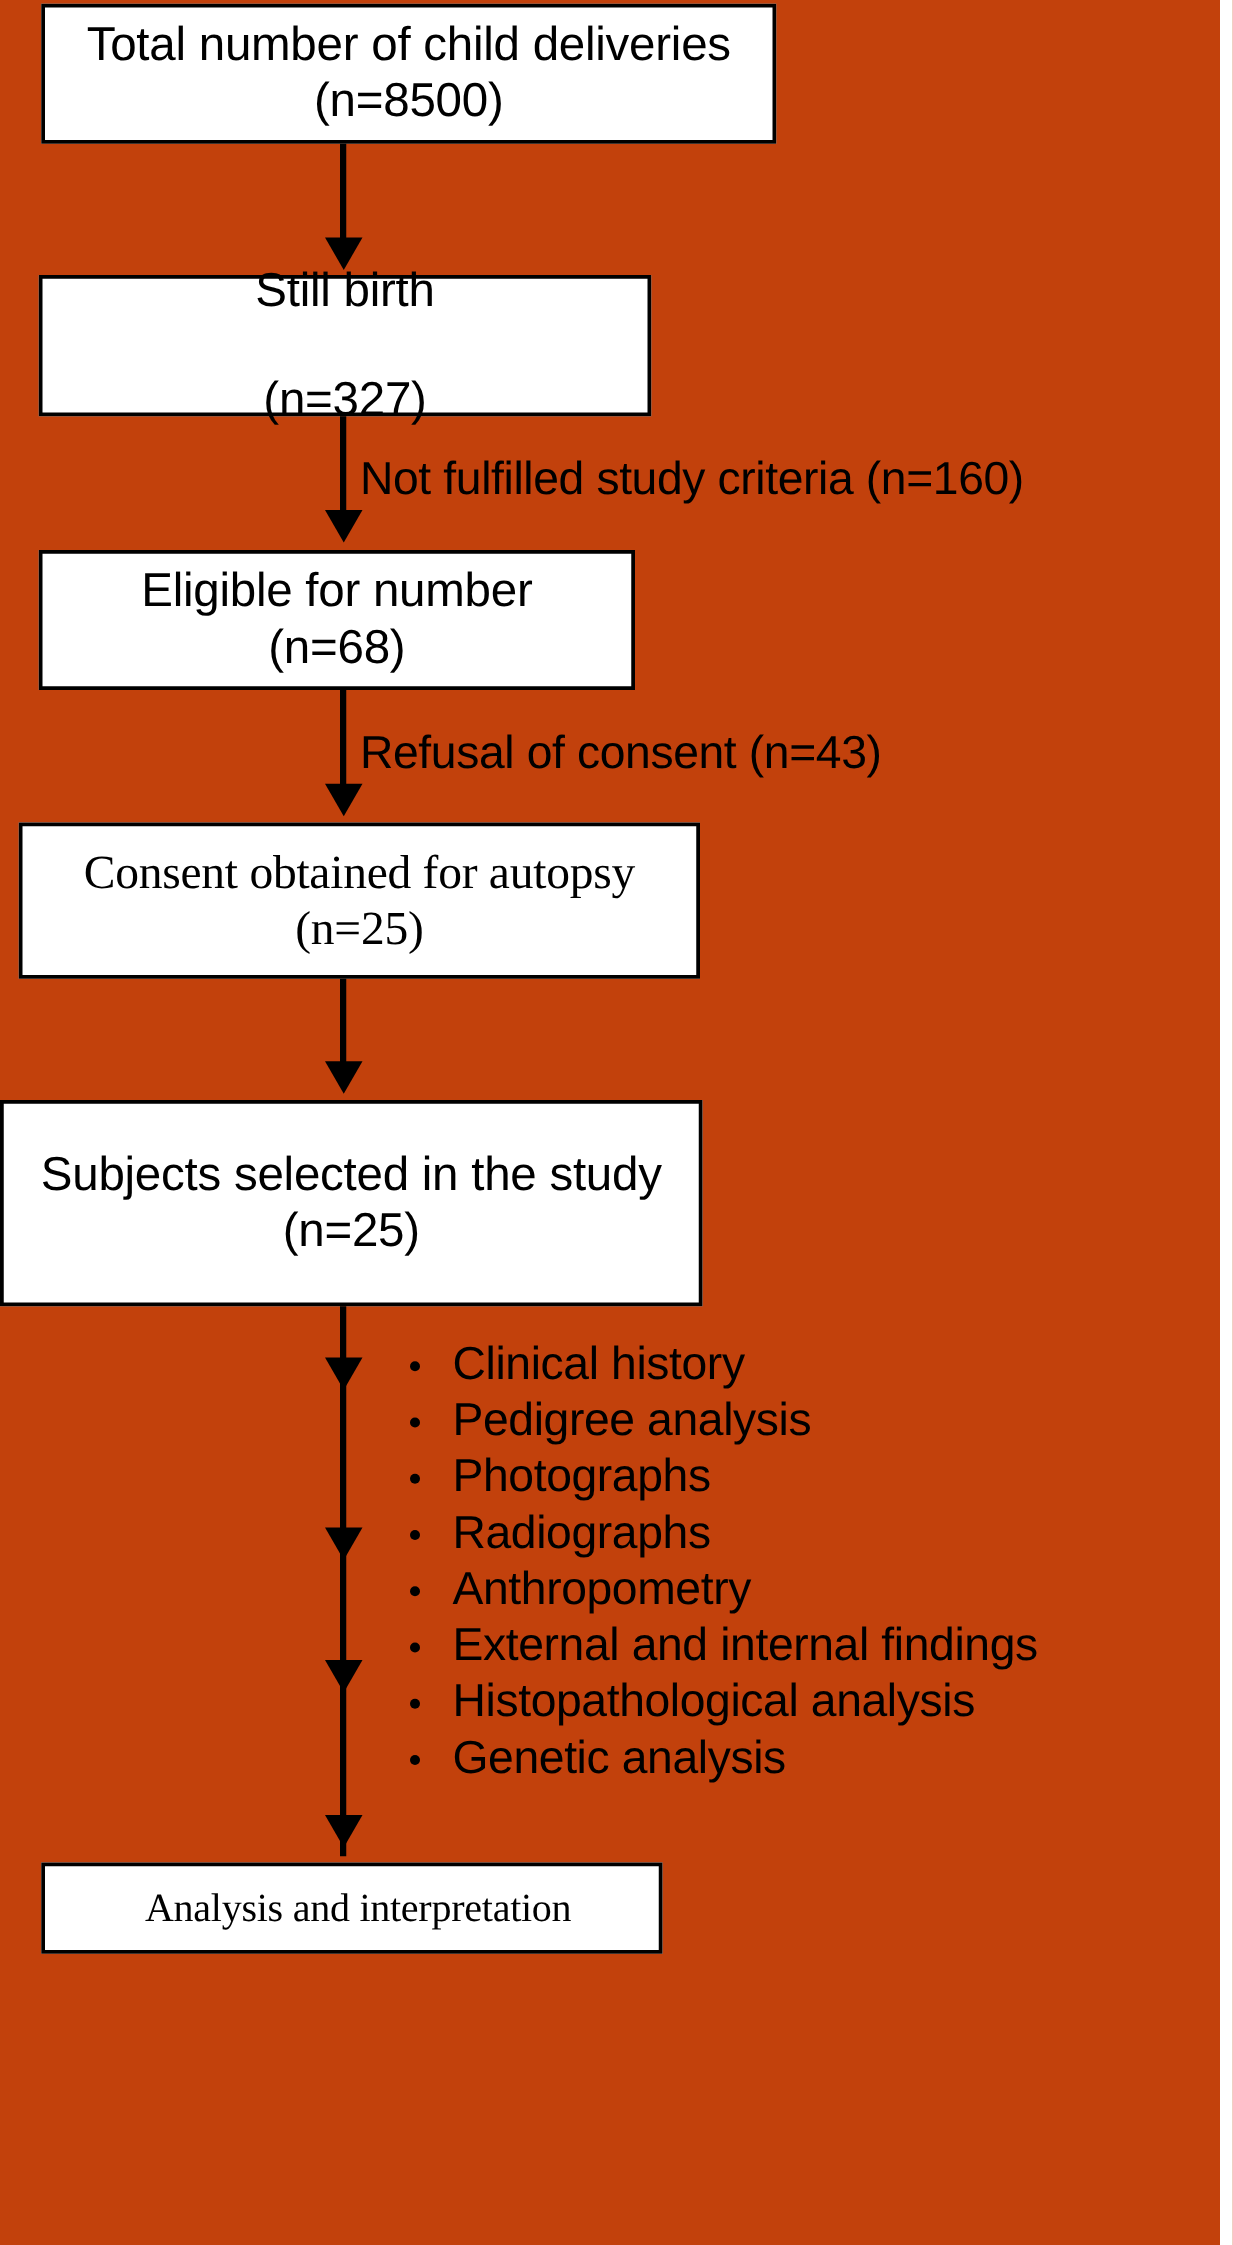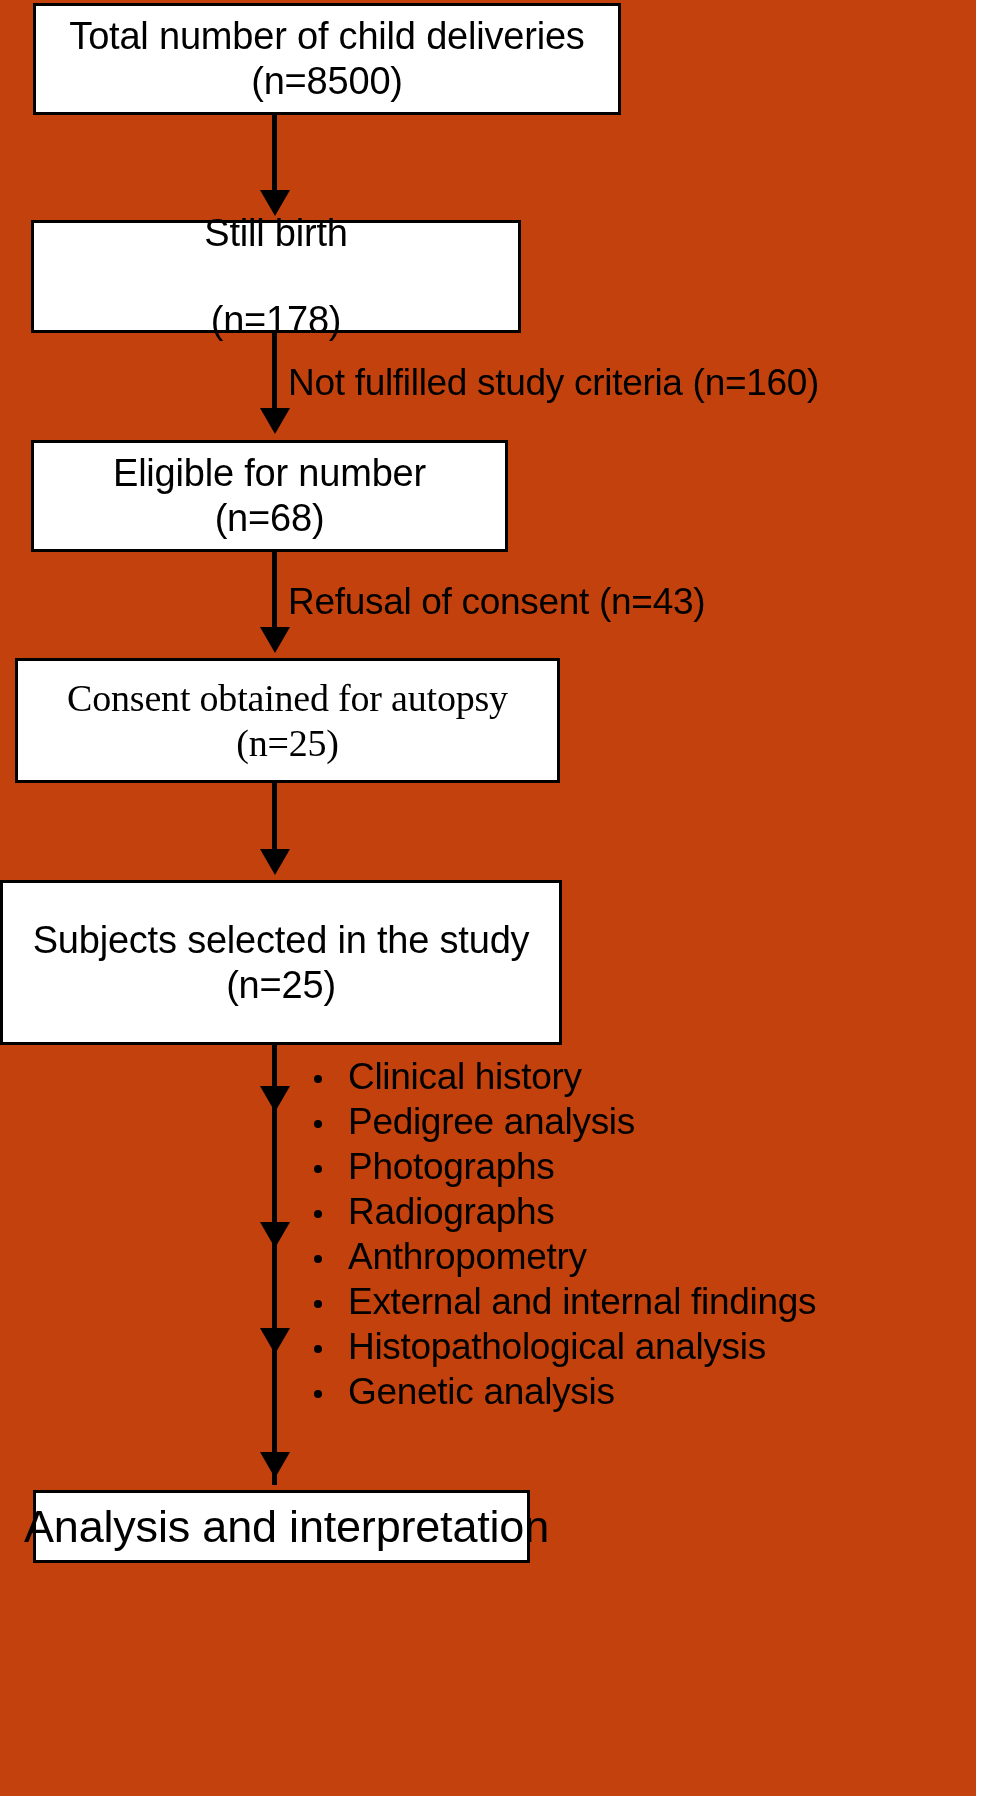--- a/index.html
+++ b/index.html
@@ -35,21 +35,21 @@
   }
   .node .ln { display: block; white-space: nowrap; }
 
   
   #node-total      { left: 33px;  top: 3px;     width: 588px; height: 112px; }
   #node-stillbirth { left: 31px;  top: 220px;   width: 490px; height: 113px; gap: 42px; }
   #node-eligible   { left: 31px;  top: 440px;   width: 477px; height: 112px; }
   #node-consent    { left: 15px;   top: 658px;   width: 545px; height: 125px; font-family: Liberation Serif, serif; }
   #node-subjects   { left: 0px;   top: 880px;   width: 562px; height: 165px; }
   #node-analysis   { left: 33px;  top: 1490px;  width: 497px; height: 73px;
-                     font-size: 45px; }
+                     font-size: 32px; font-family: Liberation Serif, serif; }
   #node-analysis .inner { padding-left: 10px; }
 
   
   .conn {
     position: absolute;
     width: 0;
     border-left: 5px solid #000000;
   }
   .arrowhead {
     position: absolute;
@@ -86,21 +86,21 @@
     letter-spacing: -0.3px;
   }
   #label-criteria { left: 288px; top: 362px; }
   #label-refusal  { left: 288px; top: 581px; text-align: right; }
 
   
   #procedure-list {
     position: absolute;
     left: 298px;
     top: 1052px;
-    margin: 2px;
+    margin: 16px;
     padding: 0;
     list-style: none;
   }
   #procedure-list li {
     position: relative;
     font-size: 37px;
     line-height: 45px;
     white-space: nowrap;
     padding-left: 48px;
     letter-spacing: -0.3px;
@@ -121,21 +121,21 @@
 
 <div id="page">
 
   <div class="node" id="node-total">
     <span class="ln">Total number of child deliveries</span>
     <span class="ln">(n=8500)</span>
   </div>
 
   <div class="node" id="node-stillbirth">
     <span class="ln">Still birth</span>
-    <span class="ln">(n=178)</span>
+    <span class="ln">(n=327)</span>
   </div>
 
   <div class="node" id="node-eligible">
     <span class="ln">Eligible for number</span>
     <span class="ln">(n=68)</span>
   </div>
 
   <div class="node" id="node-consent">
     <span class="ln">Consent obtained for autopsy</span>
     <span class="ln">(n=25)</span>

